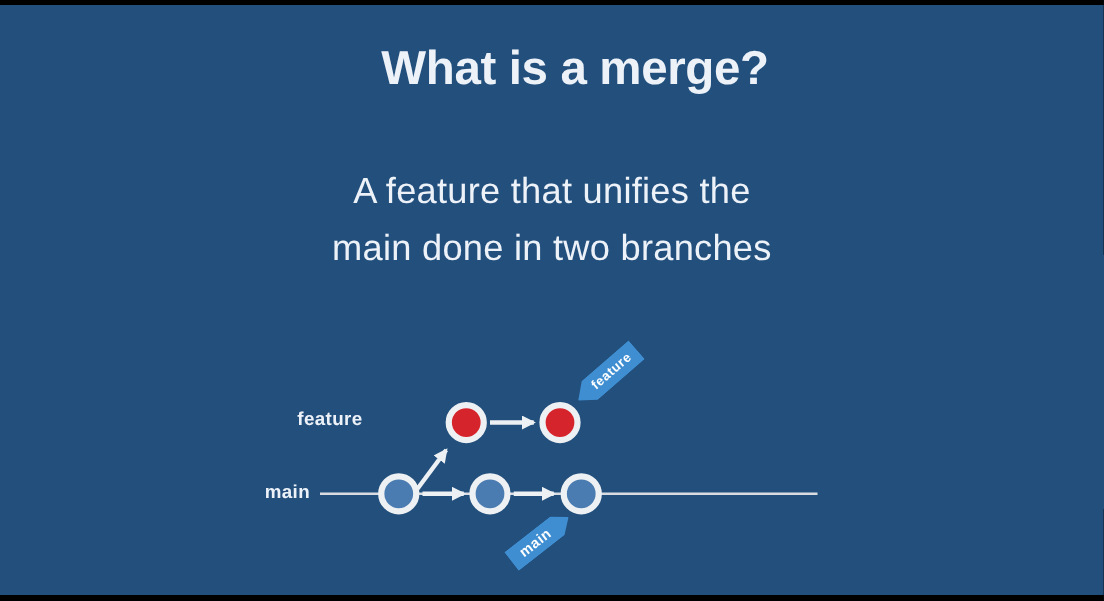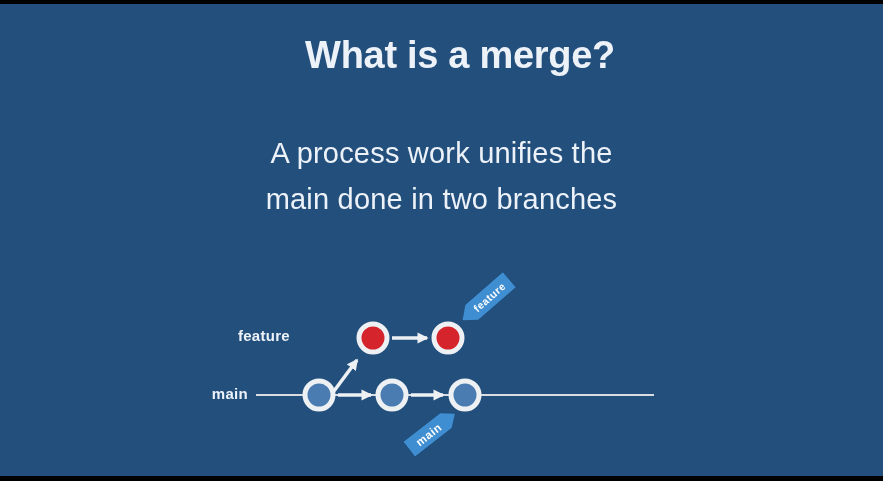--- a/index.html
+++ b/index.html
@@ -100,21 +100,21 @@
 <body>
 
 <div class="letterbox top"></div>
 <div class="letterbox bottom"></div>
 
 <div class="slide">
 
   <div class="title">What is a merge?</div>
 
   <div class="subtitle">
-    <div>A process work unifies the</div>
+    <div>A feature that unifies the</div>
     <div>main done in two branches</div>
   </div>
 
   <div class="diagram">
 
     <div class="ref-tag feature">feature</div>
     <div class="ref-tag main">main</div>
 
     <svg width="883" height="472" viewBox="0 0 883 472">
       <defs>

